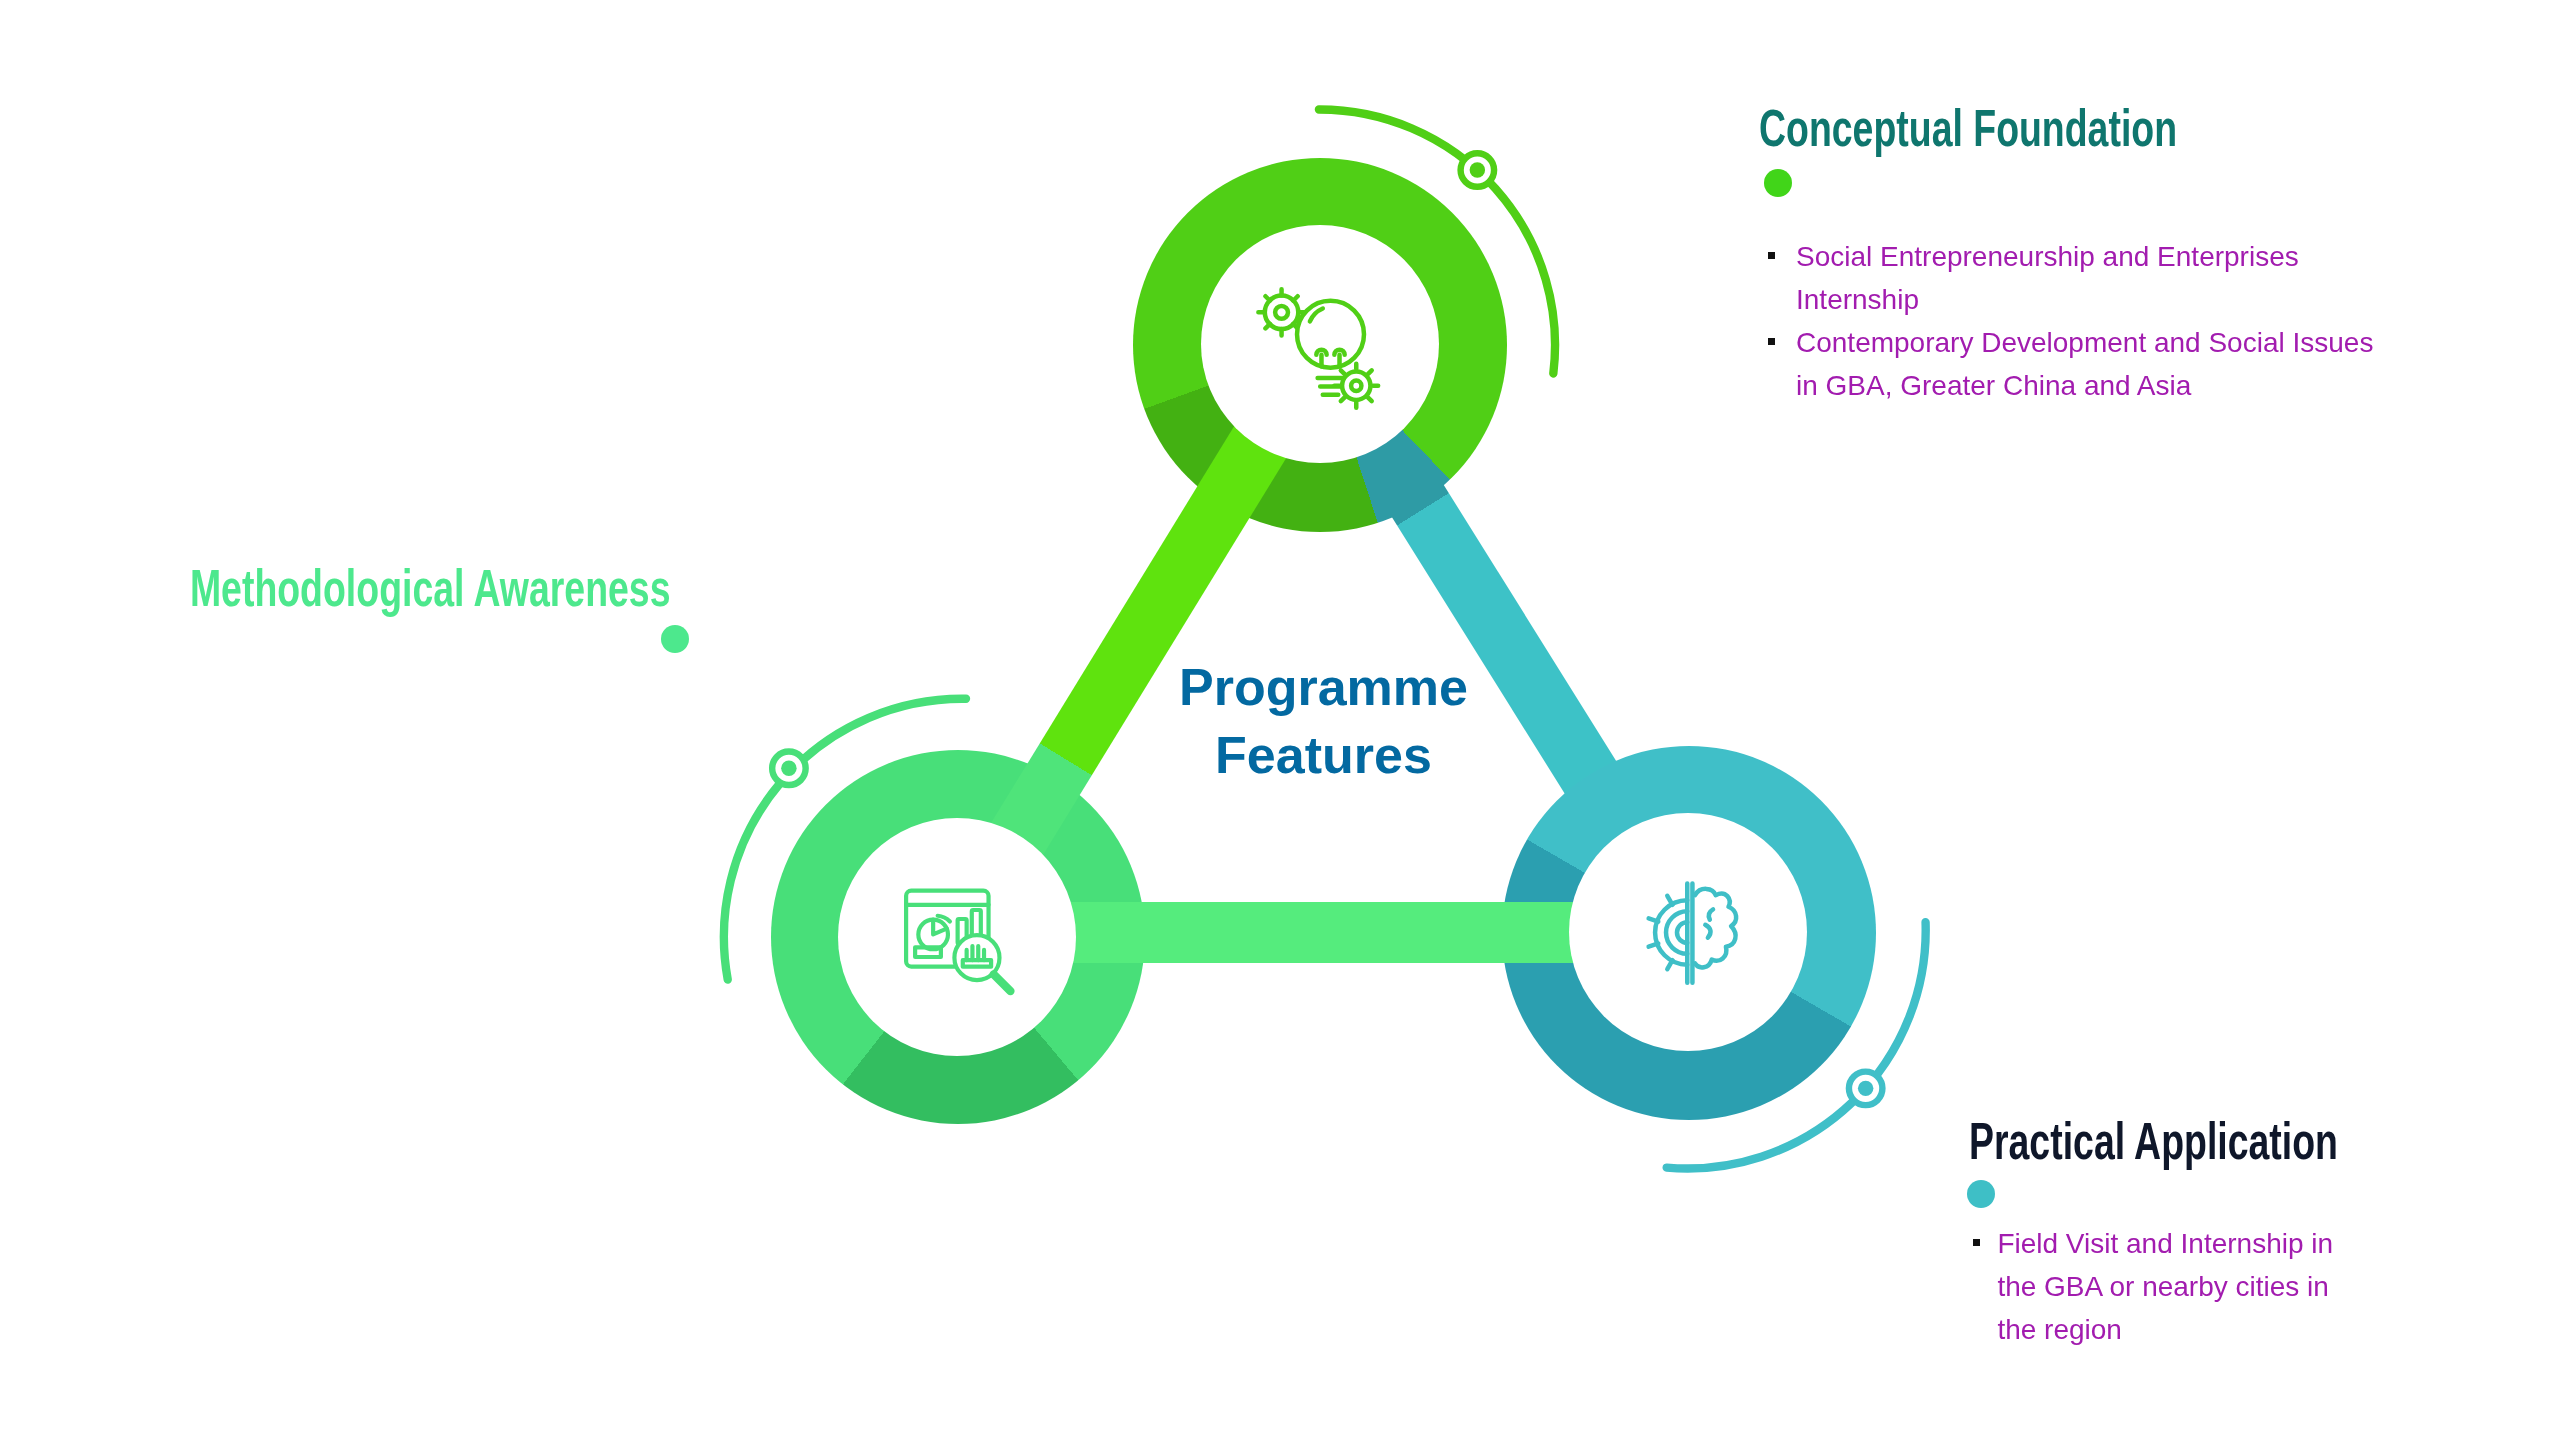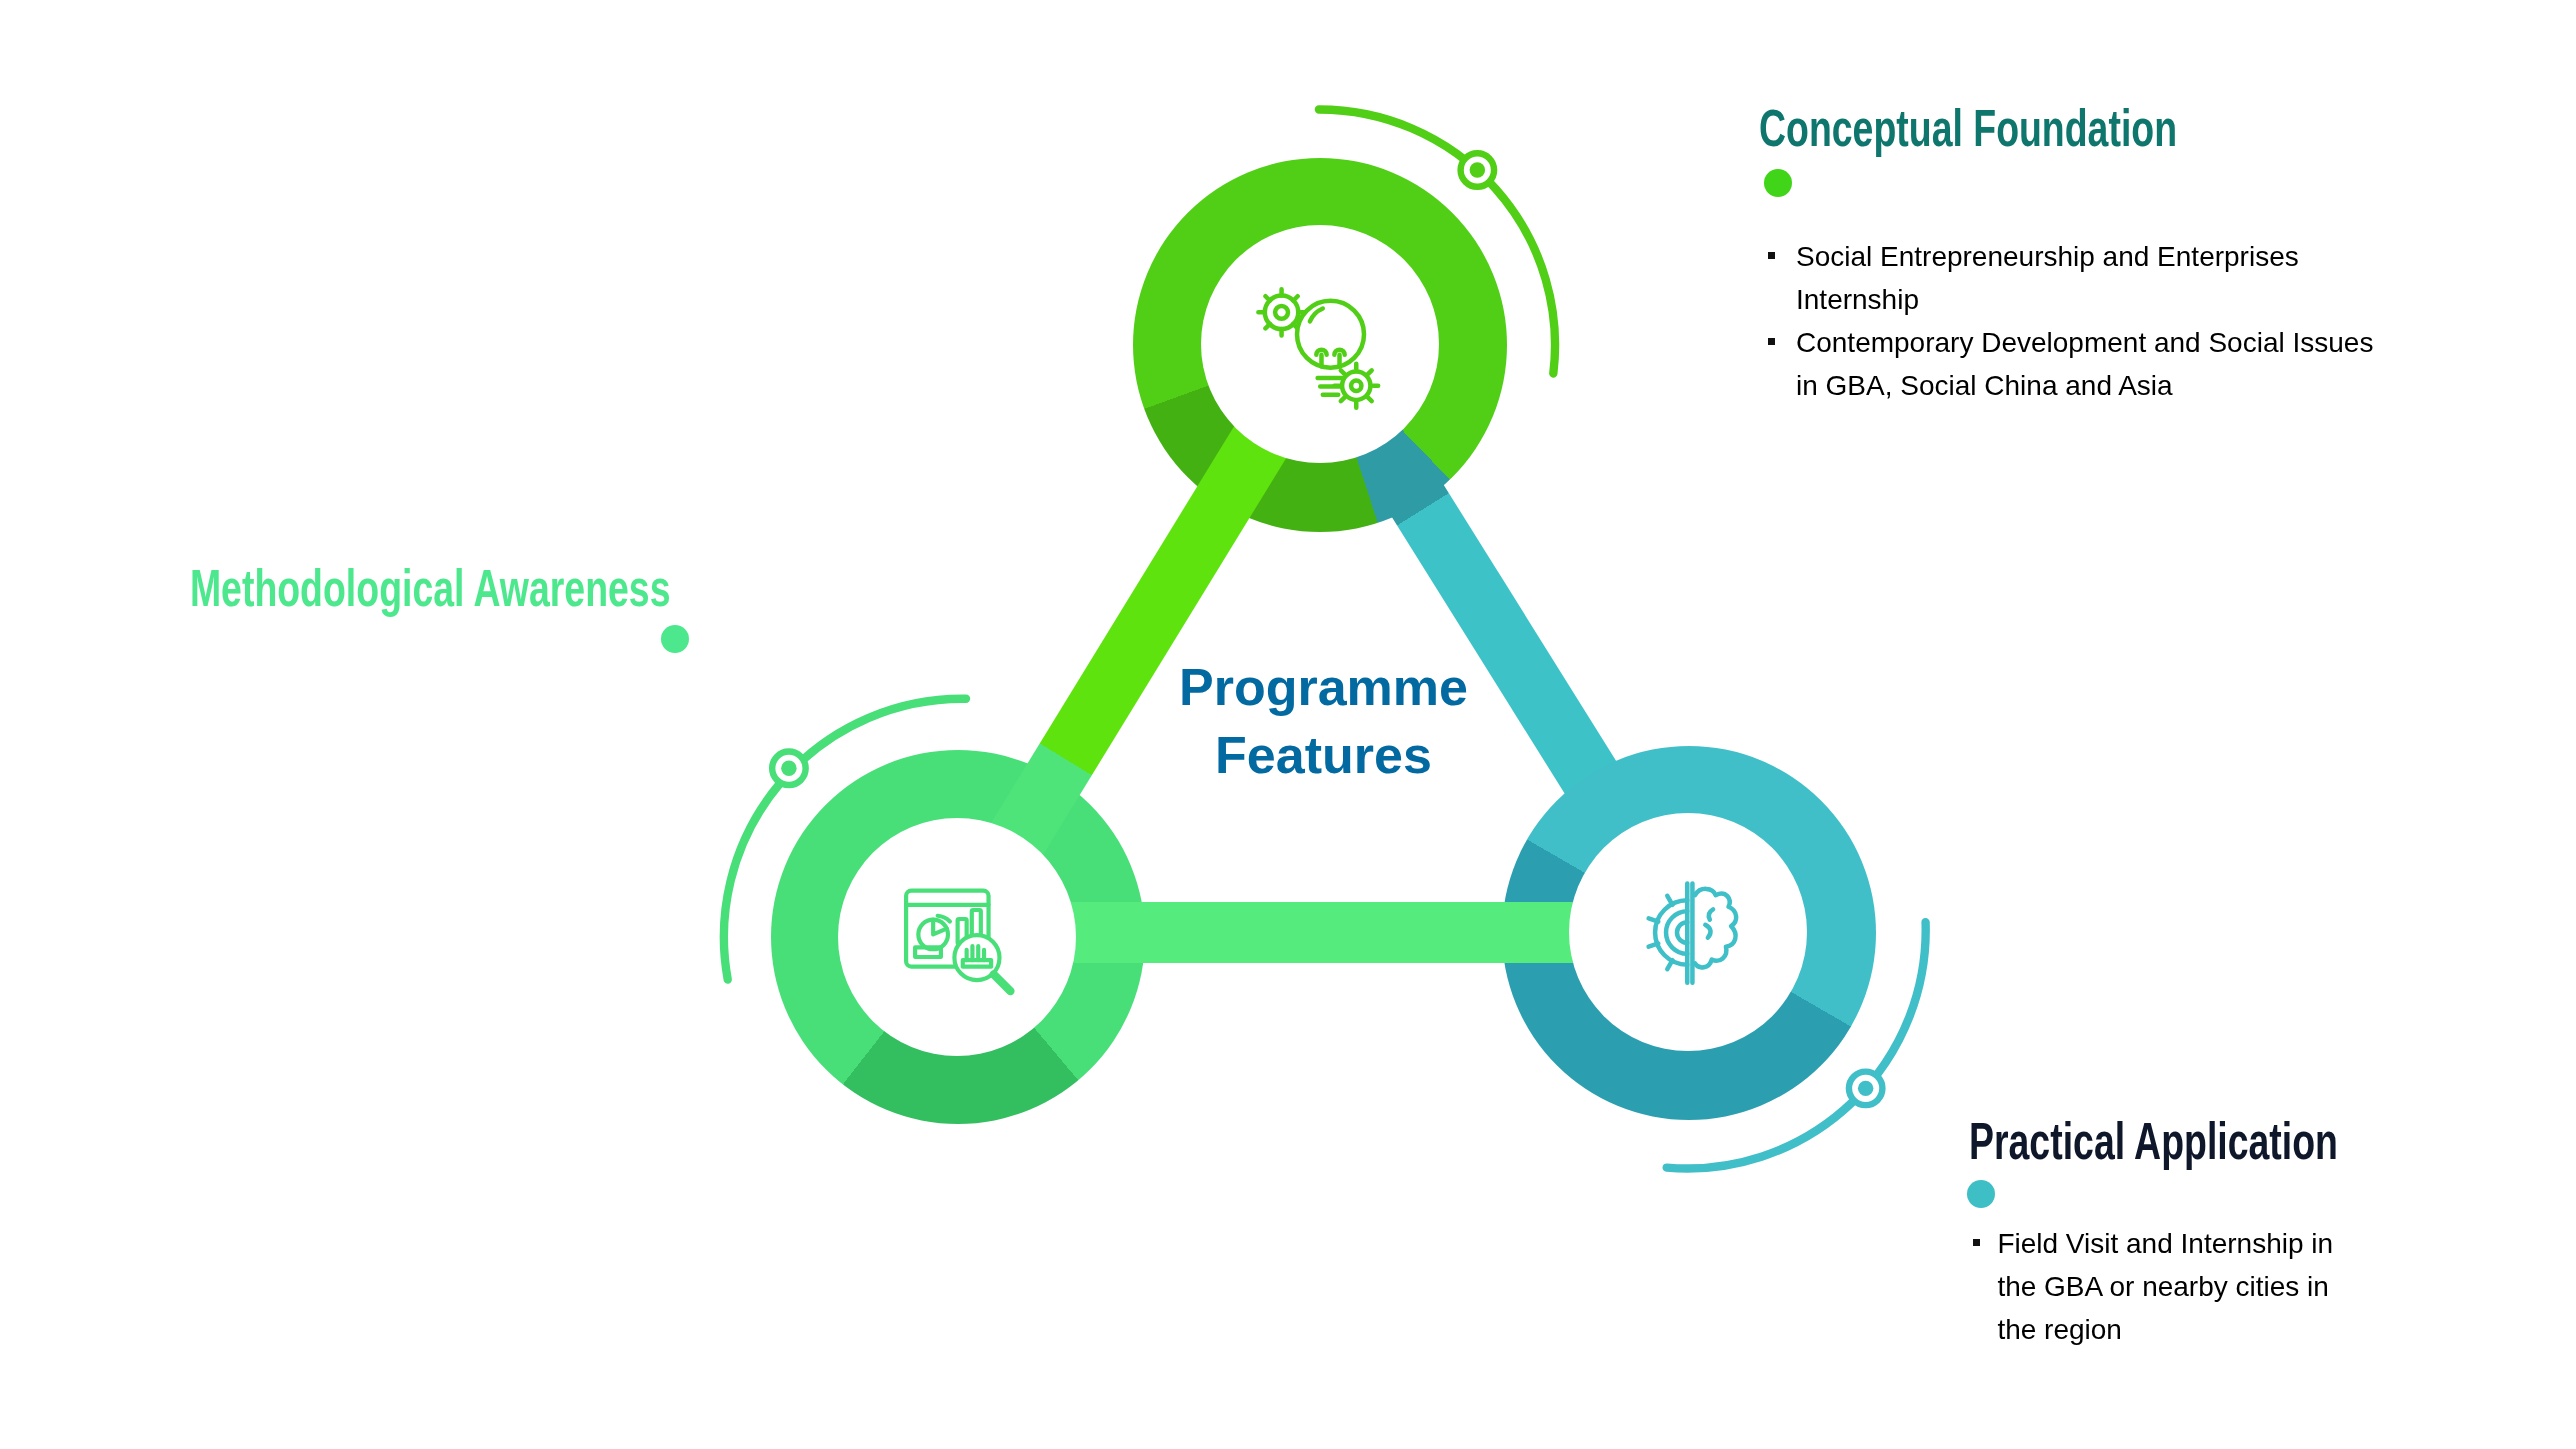--- a/index.html
+++ b/index.html
@@ -43,21 +43,21 @@
   #heading-methodological .hscale{transform-origin:right center;}
   #heading-practical{left:1969px;top:1115px;color:#0f172a;text-decoration:underline;}
 
   
   .sec-dot{position:absolute;width:28px;height:28px;border-radius:50%;z-index:6;}
   #dot-conceptual{left:1764px;top:169px;background:#41D519;}
   #dot-methodological{left:661px;top:625px;background:#4DE88D;}
   #dot-practical{left:1967px;top:1180px;background:#3EBFC6;}
 
   
-  .items{position:absolute;z-index:6;color:#000000;font-size:28px;line-height:43px;}
+  .items{position:absolute;z-index:6;color:#a21caf;font-size:28px;line-height:43px;}
   .item{display:flex;align-items:flex-start;}
   .marker{width:7px;height:7px;background:#111;margin-top:16.7px;flex:none;}
   .lines{white-space:nowrap;}
   #items-conceptual{left:1768px;top:235px;}
   #items-conceptual .lines{margin-left:21px;}
   #items-methodological{left:131px;top:665px;}
   #items-methodological .lines{margin-left:14px;}
   #items-practical{left:1973px;top:1222px;}
   #items-practical .lines{margin-left:17.4px;}
 
@@ -160,21 +160,21 @@
       <span class="marker"></span>
       <div class="lines">
         <div>Social Entrepreneurship and Enterprises</div>
         <div>Internship</div>
       </div>
     </div>
     <div class="item">
       <span class="marker"></span>
       <div class="lines">
         <div>Contemporary Development and Social Issues</div>
-        <div>in GBA, Social China and Asia</div>
+        <div>in GBA, Greater China and Asia</div>
       </div>
     </div>
   </div>
 
   <div id="heading-methodological" class="heading">
     <span class="hscale">Methodological Awareness</span>
   </div>
   <div id="dot-methodological" class="sec-dot"></div>
 
   <div id="heading-practical" class="heading">

